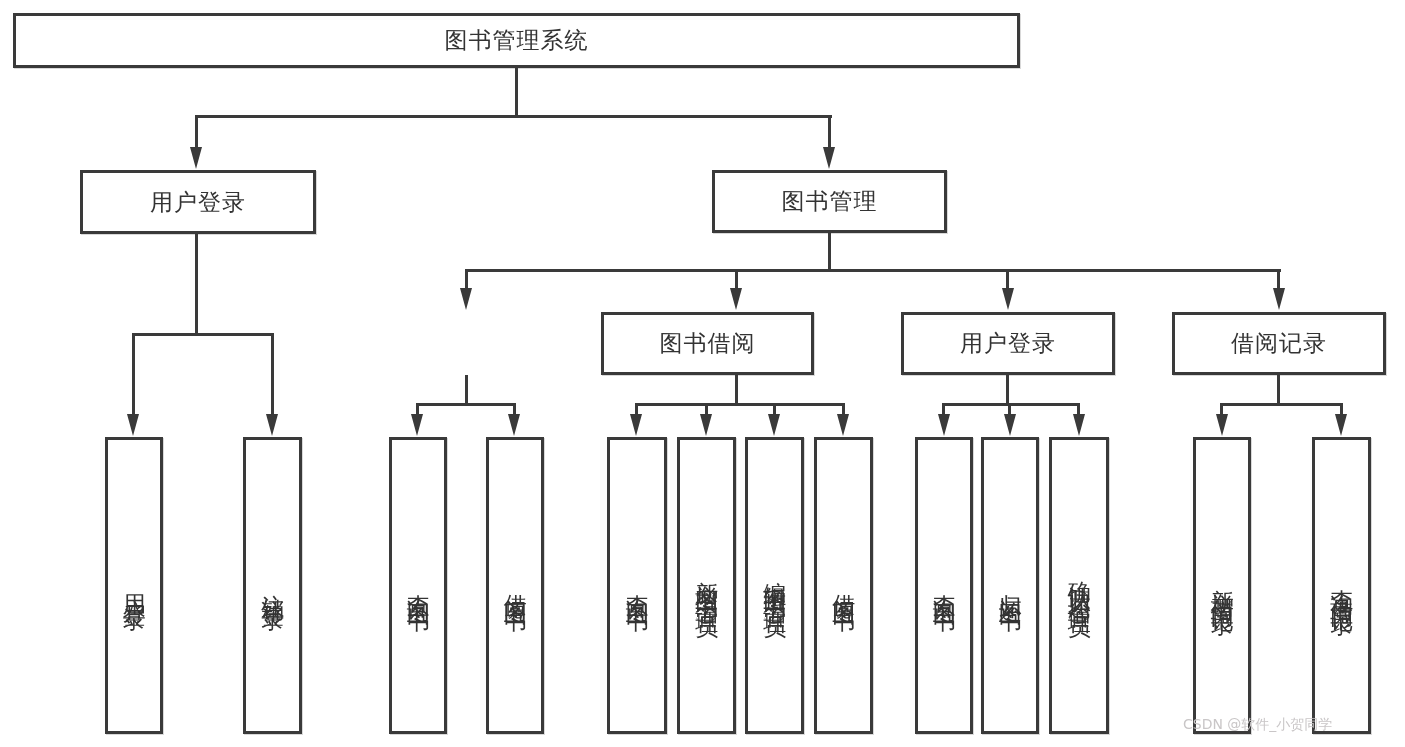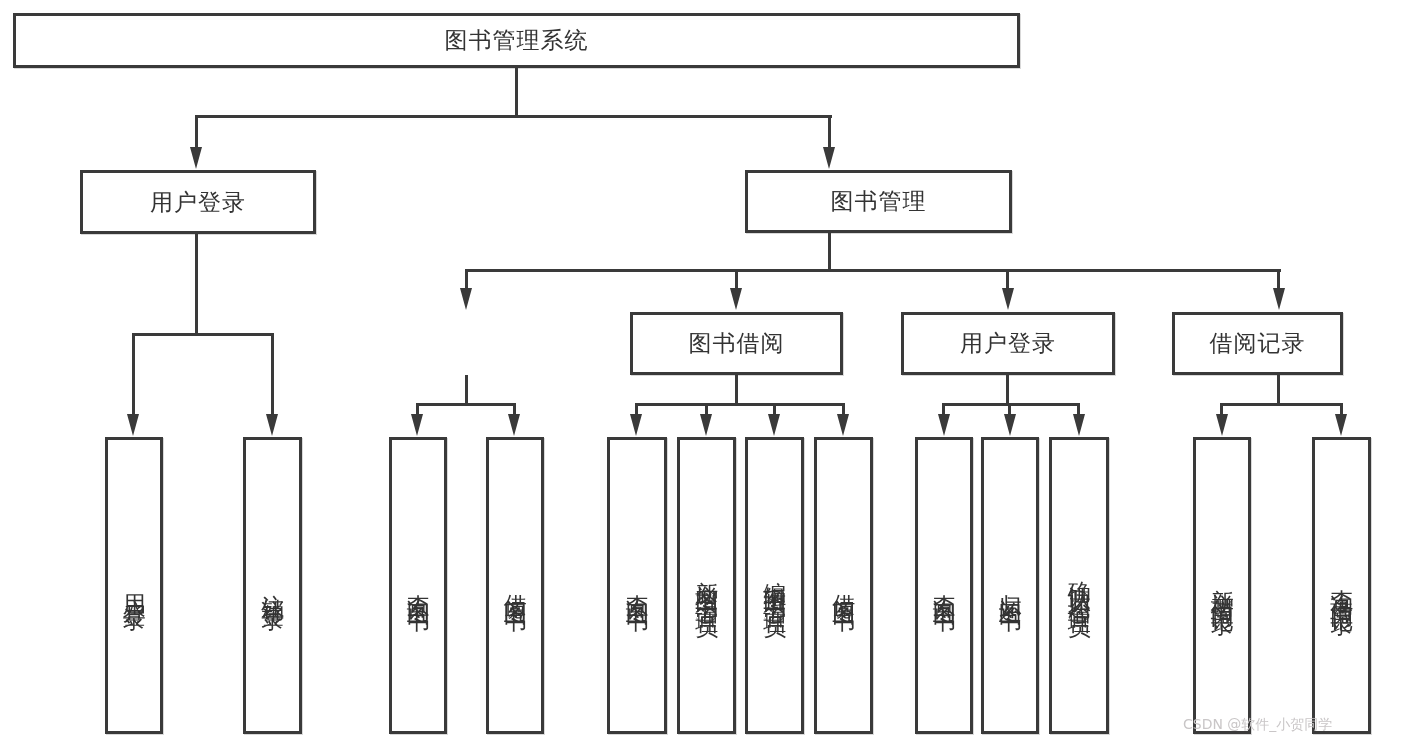--- a/index.html
+++ b/index.html
@@ -55,21 +55,21 @@
   <div class="line" style="left:515px;top:68px;width:3px;height:50px"></div>
   <div class="line" style="left:195px;top:115px;width:637px;height:3px"></div>
   <div class="line" style="left:195px;top:115px;width:3px;height:35px"></div>
   <div class="line" style="left:828px;top:115px;width:3px;height:35px"></div>
   <div class="arrow" style="left:190px;top:147px"></div>
   <div class="arrow" style="left:823px;top:147px"></div>
 
   <div class="node hbox" style="left:80px;top:170px;width:236px;height:64px">
     <span>用户登录</span>
   </div>
-  <div class="node hbox" style="left:745px;top:170px;width:267px;height:63px">
+  <div class="node hbox" style="left:712px;top:170px;width:235px;height:63px">
     <span>图书管理</span>
   </div>
 
   <div class="line" style="left:195px;top:234px;width:3px;height:102px"></div>
   <div class="line" style="left:132px;top:333px;width:142px;height:3px"></div>
   <div class="line" style="left:132px;top:333px;width:3px;height:82px"></div>
   <div class="line" style="left:271px;top:333px;width:3px;height:82px"></div>
   <div class="arrow" style="left:127px;top:414px"></div>
   <div class="arrow" style="left:266px;top:414px"></div>
 
@@ -77,27 +77,27 @@
   <div class="line" style="left:465px;top:269px;width:816px;height:3px"></div>
   <div class="line" style="left:465px;top:269px;width:3px;height:21px"></div>
   <div class="line" style="left:735px;top:269px;width:3px;height:21px"></div>
   <div class="line" style="left:1006px;top:269px;width:3px;height:21px"></div>
   <div class="line" style="left:1277px;top:269px;width:3px;height:21px"></div>
   <div class="arrow" style="left:460px;top:288px"></div>
   <div class="arrow" style="left:730px;top:288px"></div>
   <div class="arrow" style="left:1002px;top:288px"></div>
   <div class="arrow" style="left:1273px;top:288px"></div>
 
-  <div class="node hbox" style="left:630px;top:312px;width:213px;height:63px">
+  <div class="node hbox" style="left:601px;top:312px;width:213px;height:63px">
     <span>图书借阅</span>
   </div>
   <div class="node hbox" style="left:901px;top:312px;width:214px;height:63px">
     <span>用户登录</span>
   </div>
-  <div class="node hbox" style="left:1172px;top:312px;width:171px;height:63px">
+  <div class="node hbox" style="left:1172px;top:312px;width:214px;height:63px">
     <span>借阅记录</span>
   </div>
 
   <div class="line" style="left:465px;top:375px;width:3px;height:31px"></div>
   <div class="line" style="left:416px;top:403px;width:100px;height:3px"></div>
   <div class="line" style="left:416px;top:403px;width:3px;height:13px"></div>
   <div class="line" style="left:513px;top:403px;width:3px;height:13px"></div>
   <div class="arrow" style="left:411px;top:414px"></div>
   <div class="arrow" style="left:508px;top:414px"></div>
 

